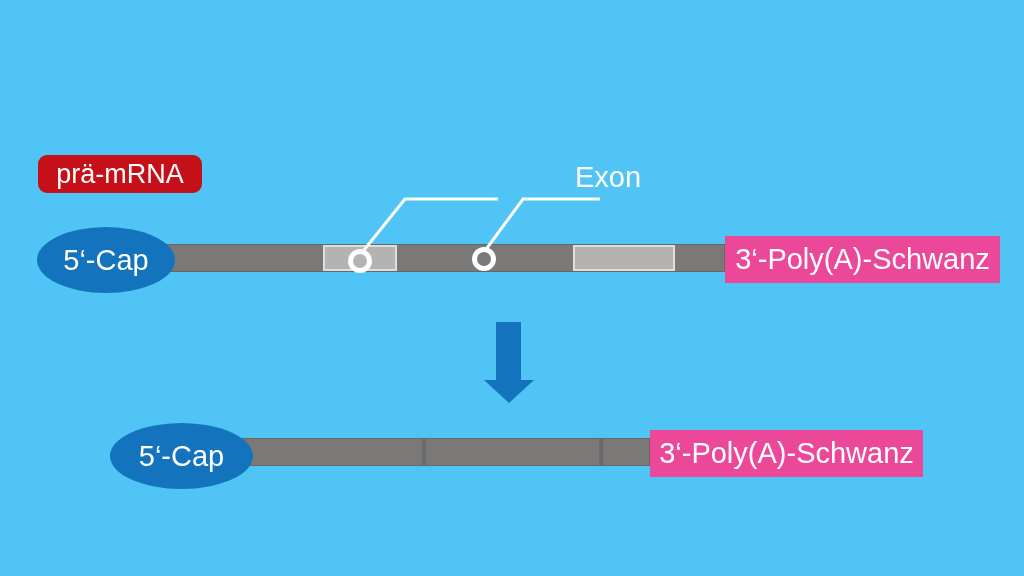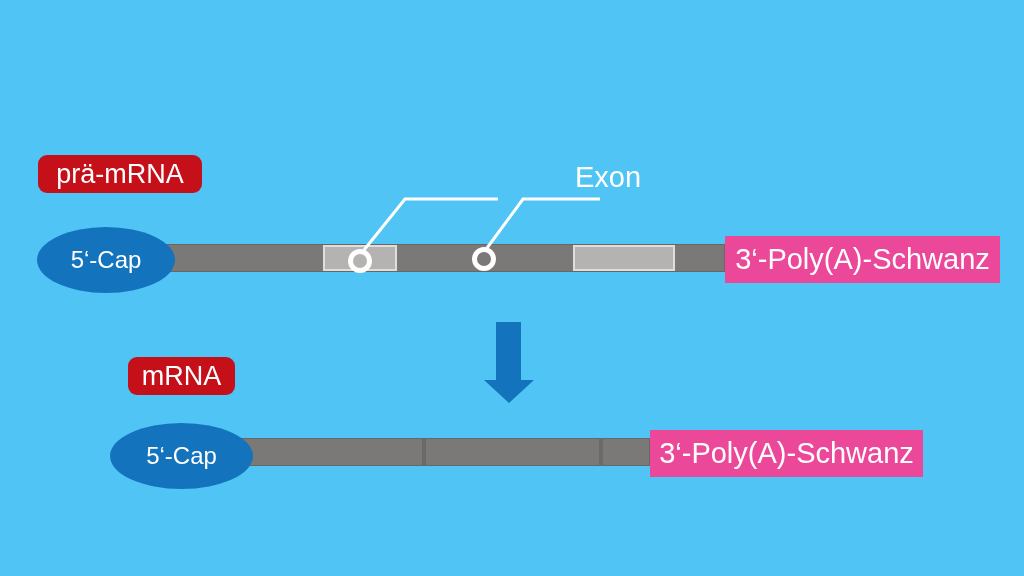--- a/index.html
+++ b/index.html
@@ -61,21 +61,21 @@
     width: 4px;
     background: #6a6a6a;
   }
   .seam.one { left: 242px; }
   .seam.two { left: 419px; }
   .cap-ellipse {
     position: absolute;
     background: #1373bd;
     border-radius: 50%;
     color: #ffffff;
-    font-size: 24px;
+    font-size: 29px;
     display: flex; align-items: center; justify-content: center;
   }
   .cap-ellipse.pre { left: 37px; top: 227px; width: 138px; height: 66px; }
   .cap-ellipse.mat { left: 110px; top: 423px; width: 143px; height: 66px; }
   .polya-rect {
     position: absolute;
     background: #ec4899;
     color: #ffffff;
     font-size: 29px;
     display: flex; align-items: center; justify-content: center;
@@ -106,23 +106,20 @@
   </div>
 
   <div class="cap-ellipse pre">
     <span>5‘-Cap</span>
   </div>
 
   <div class="polya-rect pre">
     <span>3‘-Poly(A)-Schwanz</span>
   </div>
 
-  <div class="badge mat">
-    <span>mRNA</span>
-  </div>
 
   <div class="rna-bar mat">
     <div class="seam one"></div>
     <div class="seam two"></div>
   </div>
 
   <div class="cap-ellipse mat">
     <span>5‘-Cap</span>
   </div>
 

